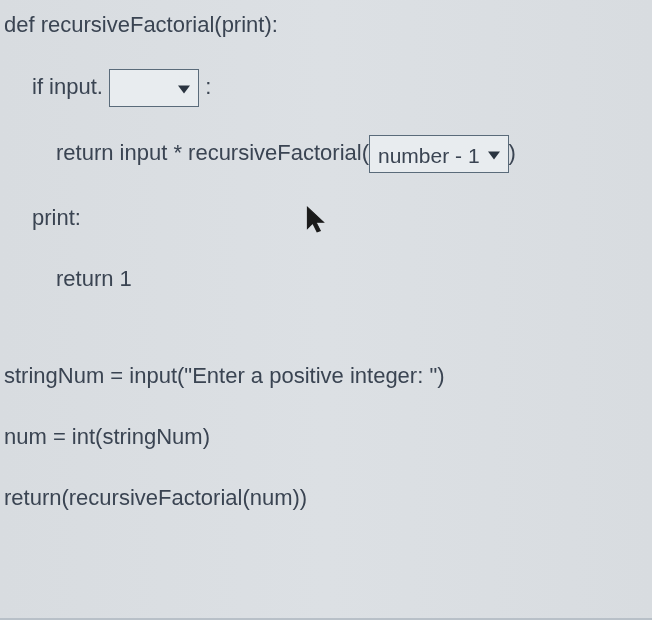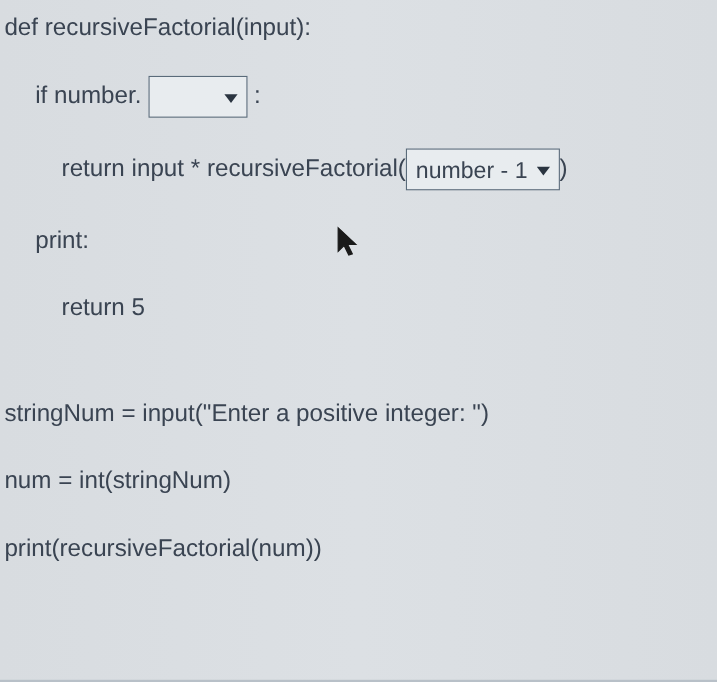--- a/index.html
+++ b/index.html
@@ -73,54 +73,54 @@
       left: 0;
       right: 0;
       height: 2px;
       background: #b8c0c8;
     }
   </style>
 </head>
 <body>
 
 <div class="code-line">
-  <span>def recursiveFactorial(input):</span>
+  <span>def recursiveFactorial(print):</span>
 </div>
 
 <div class="code-line indent-1">
-  <span>if number.</span>
+  <span>if input.</span>
   <span class="dropdown dropdown-empty">
     <span></span>
   </span>
   <span>:</span>
 </div>
 
 <div class="code-line indent-2">
   <span>return input * recursiveFactorial(</span><span class="dropdown"><span>number - 1</span></span><span>)</span>
 </div>
 
 <div class="code-line indent-1">
   <span>print:</span>
 </div>
 
 <div class="code-line indent-2">
-  <span>return 5</span>
+  <span>return 1</span>
 </div>
 
 <div class="gap-large"></div>
 
 <div class="code-line">
   <span>stringNum = input("Enter a positive integer: ")</span>
 </div>
 
 <div class="code-line">
   <span>num = int(stringNum)</span>
 </div>
 
 <div class="code-line">
-  <span>print(recursiveFactorial(num))</span>
+  <span>return(recursiveFactorial(num))</span>
 </div>
 
 <svg class="cursor" viewBox="0 0 20 28">
   <path d="M 2 2 L 2 22 L 7 17 L 11 25 L 14 24 L 10 16 L 17 16 Z" fill="#1a1a1a" stroke="#1a1a1a" stroke-width="1"></path>
 </svg>
 
 <div class="bottom-border"></div>
 
 </body></html>

